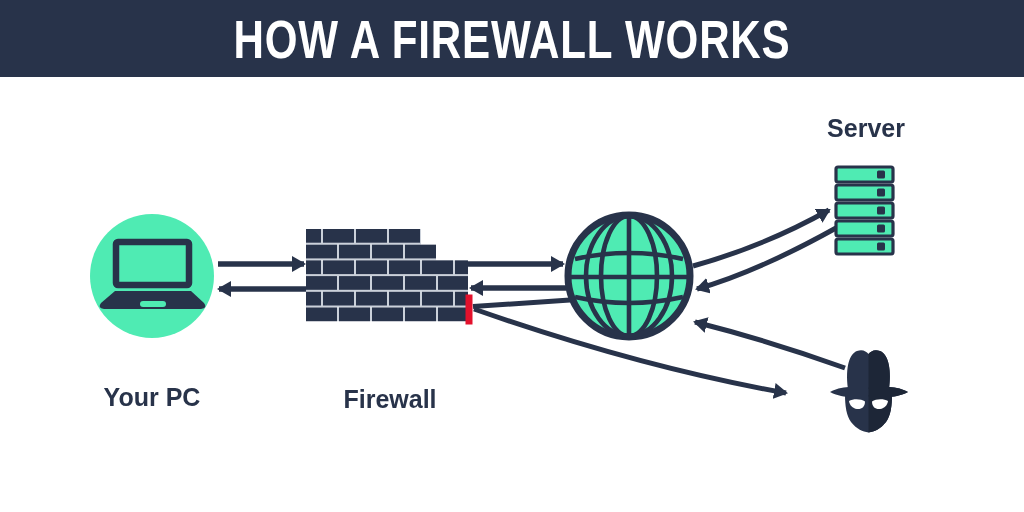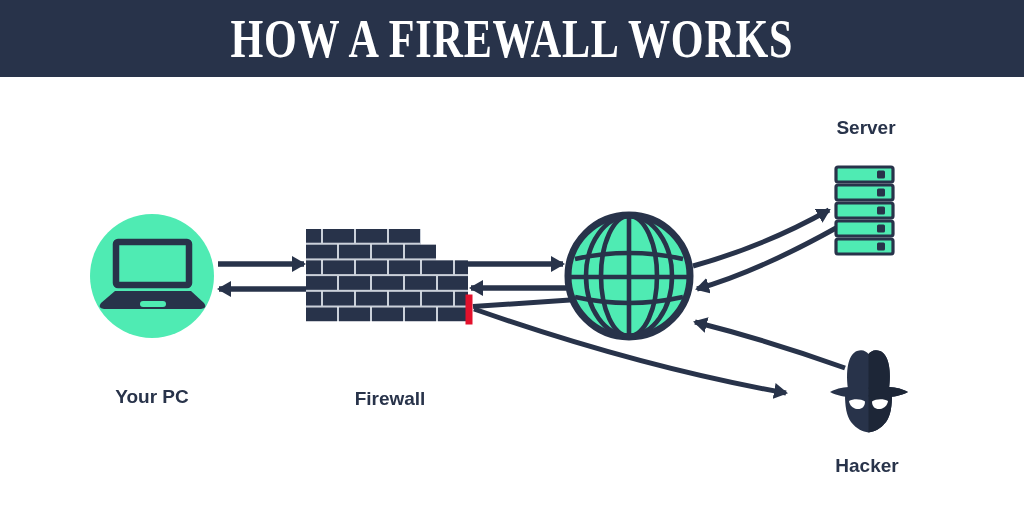--- a/index.html
+++ b/index.html
@@ -8,37 +8,37 @@
   }
   *{margin:0;padding:0;box-sizing:border-box;}
   body{
     width:1024px;height:512px;background:var(--background);
     font-family:"Liberation Sans","DejaVu Sans",sans-serif;
     position:relative;overflow:hidden;
   }
   .canvas{position:relative;width:1024px;height:512px;}
   .header{
     position:absolute;left:0;top:0;width:1024px;height:77px;
-    background:var(--navy);display:flex;align-items:center;justify-content:center;font-family:Liberation Serif, serif;
+    background:var(--navy);display:flex;align-items:center;justify-content:center;
   }
   .header h1{
     color:#fff;font-size:54px;font-weight:bold;letter-spacing:1px;
     transform:scaleX(0.78);transform-origin:center;white-space:nowrap;
   }
   svg.diagram{position:absolute;left:0;top:0;width:1024px;height:512px;}
   .f-navy{fill:var(--navy);}
   .f-teal{fill:var(--teal);}
   .f-mortar{fill:var(--mortar);}
   .f-red{fill:var(--red);}
   .s-navy{stroke:var(--navy);}
   .arrow{stroke:var(--navy);stroke-width:5.5;fill:none;}
   .thin{stroke-width:5;}
   .node-label{
     position:absolute;transform:translate(-50%,-50%);
-    color:var(--navy);font-weight:bold;font-size:19px;white-space:nowrap;text-align:right;
+    color:var(--navy);font-weight:bold;font-size:25px;white-space:nowrap;text-align:right;
   }
 </style>
 </head>
 <body>
 
 <div class="canvas">
 
   <div class="header">
     <h1>HOW A FIREWALL WORKS</h1>
   </div>
@@ -159,14 +159,13 @@
     <path class="arrow thin" d="M570,300 L473,306.5"></path>
     <path class="arrow thin" d="M474,309 Q640,367 786,393" marker-end="url(#ah)"></path>
     <path class="arrow thin" d="M845,368 Q770,341 695,322" marker-end="url(#ah)"></path>
     <path class="arrow thin" d="M693,266 Q765,246 829,210" marker-end="url(#ah)"></path>
     <path class="arrow thin" d="M836,228 Q757,272 697,289" marker-end="url(#ah)"></path>
   </svg>
 
   <div class="node-label" style="left:152px;top:397px">Your PC</div>
   <div class="node-label" style="left:390px;top:399px">Firewall</div>
   <div class="node-label" style="left:866px;top:128px">Server</div>
-  <div class="node-label" style="left:867px;top:466px">Hacker</div>
 </div>
 
 </body></html>

